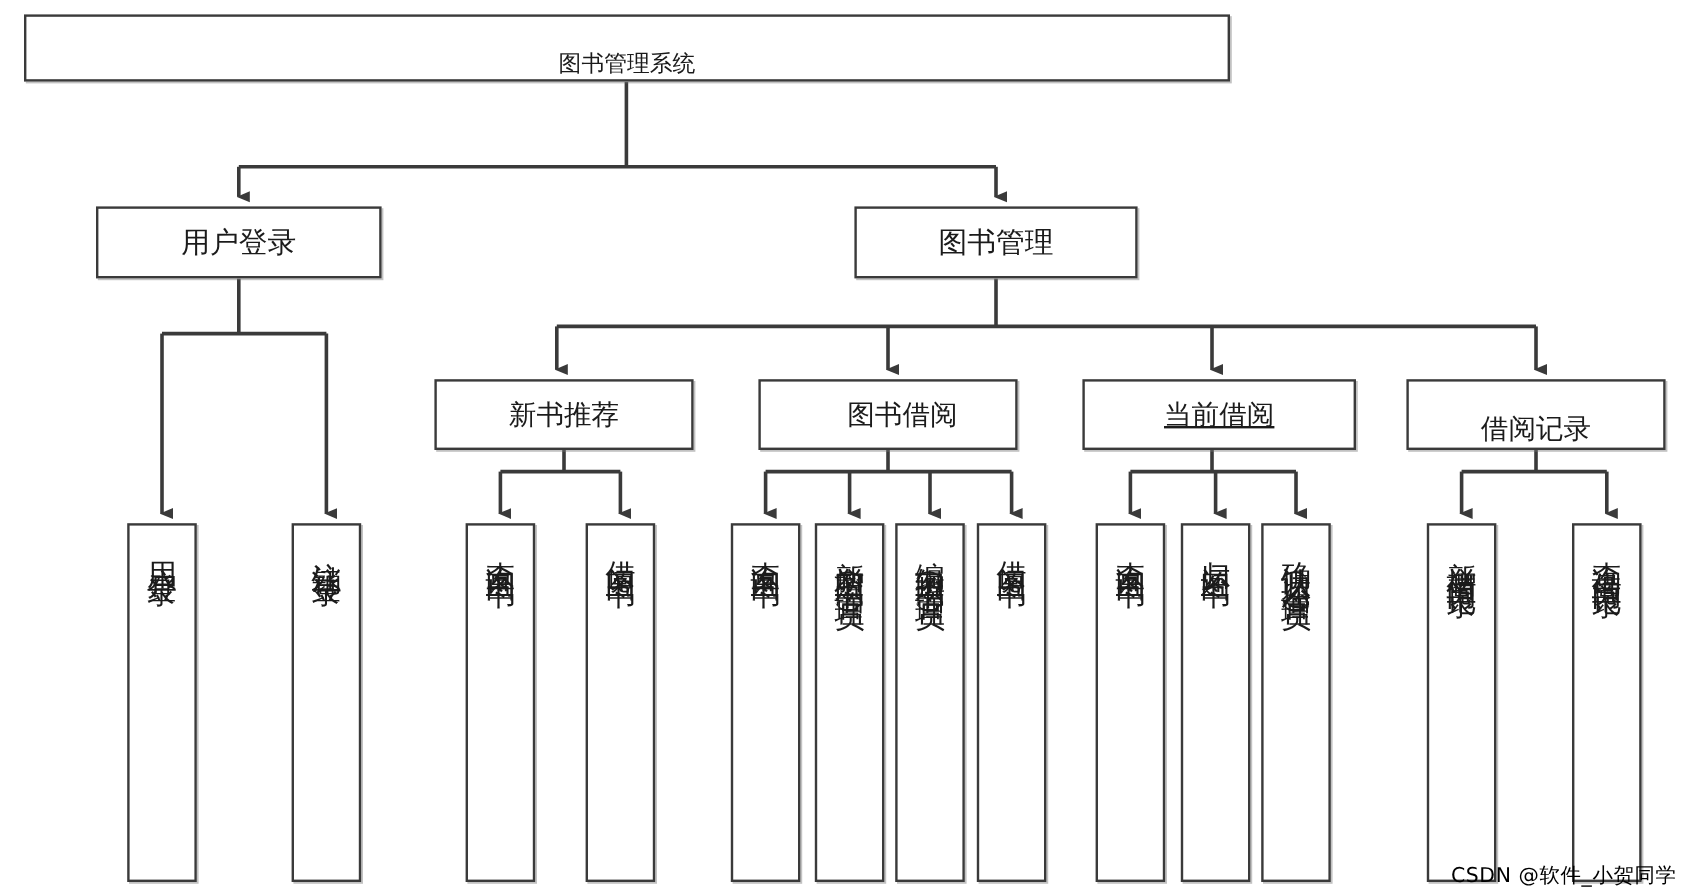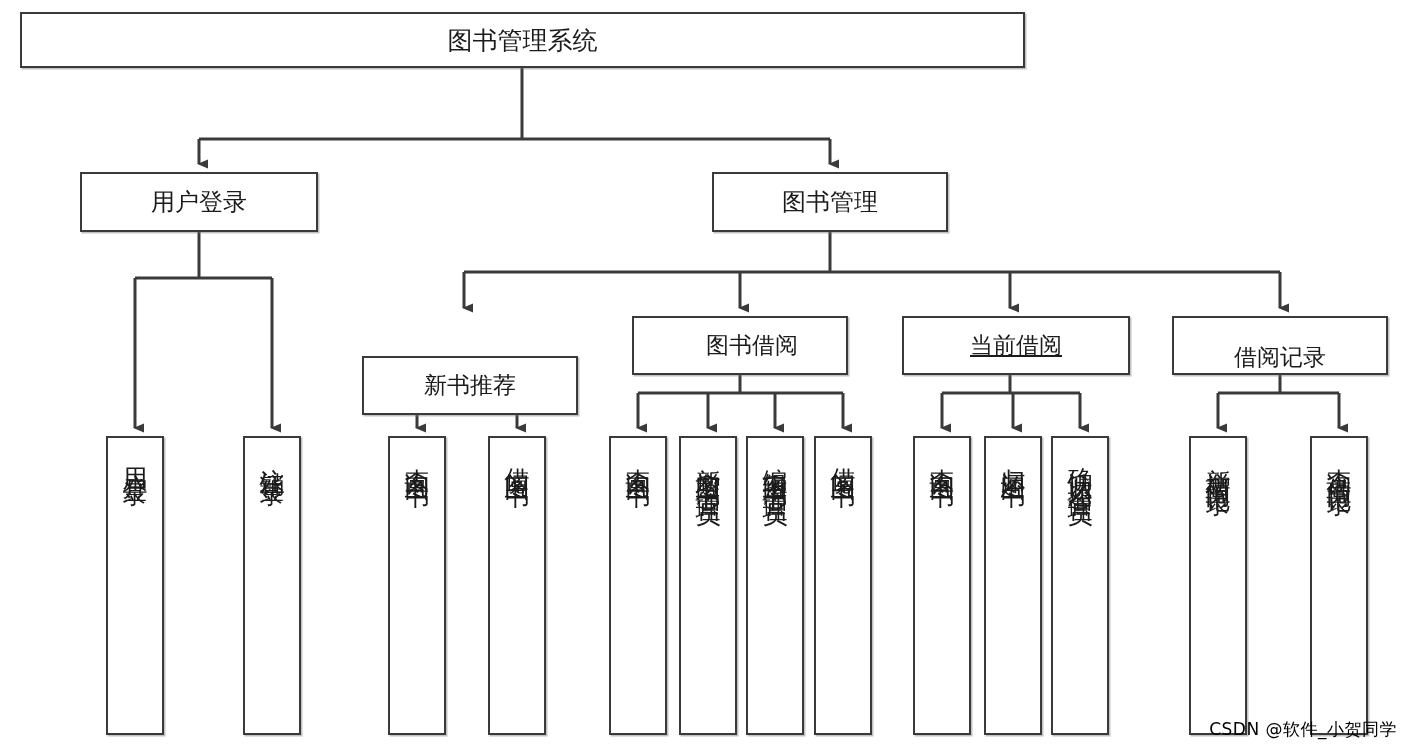--- a/index.html
+++ b/index.html
@@ -25,21 +25,21 @@
     position:absolute;
     box-sizing:border-box;
     background:#ffffff;
     border:2.5px solid #3a3a3a;
     display:flex;
     align-items:center;
     justify-content:center;
     color:#1b1b1b;
     box-shadow:1.5px 1.5px 0 rgba(120,120,120,0.45);
   }
-  .node.root{ font-size:25px; }
+  .node.root{ font-size:19px;align-items:flex-end; }
   .node.branch{ font-size:24px; }
   .node.sub{ font-size:23px; }
   .node.leaf{
     align-items:flex-start;
     justify-content:center;
     padding-top:10px;
     font-size:25px;
   }
   .vtext{
     writing-mode:vertical-rl;
@@ -119,21 +119,21 @@
     <span>图书管理系统</span>
   </div>
 
   <div class="node branch" style="left: 80px; top: 172px; width: 238px; height: 60px;">
     <span>用户登录</span>
   </div>
   <div class="node branch" style="left: 712px; top: 172px; width: 236px; height: 60px; font-family: Liberation Serif, serif;">
     <span>图书管理</span>
   </div>
 
-  <div class="node sub" style="left: 362px; top: 316px; width: 216px; height: 59px; margin-top: 40px;">
+  <div class="node sub" style="left: 362px; top: 316px; width: 216px; height: 59px;">
     <span>新书推荐</span>
   </div>
   <div class="node sub" style="left: 632px; top: 316px; width: 216px; height: 59px; padding-left: 24px;">
     <span>图书借阅</span>
   </div>
   <div class="node sub" style="left: 902px; top: 316px; width: 228px; height: 59px; text-decoration: underline;">
     <span>当前借阅</span>
   </div>
   <div class="node sub" style="left: 1172px; top: 316px; width: 216px; height: 59px; align-items: flex-end;">
     <span>借阅记录</span>

